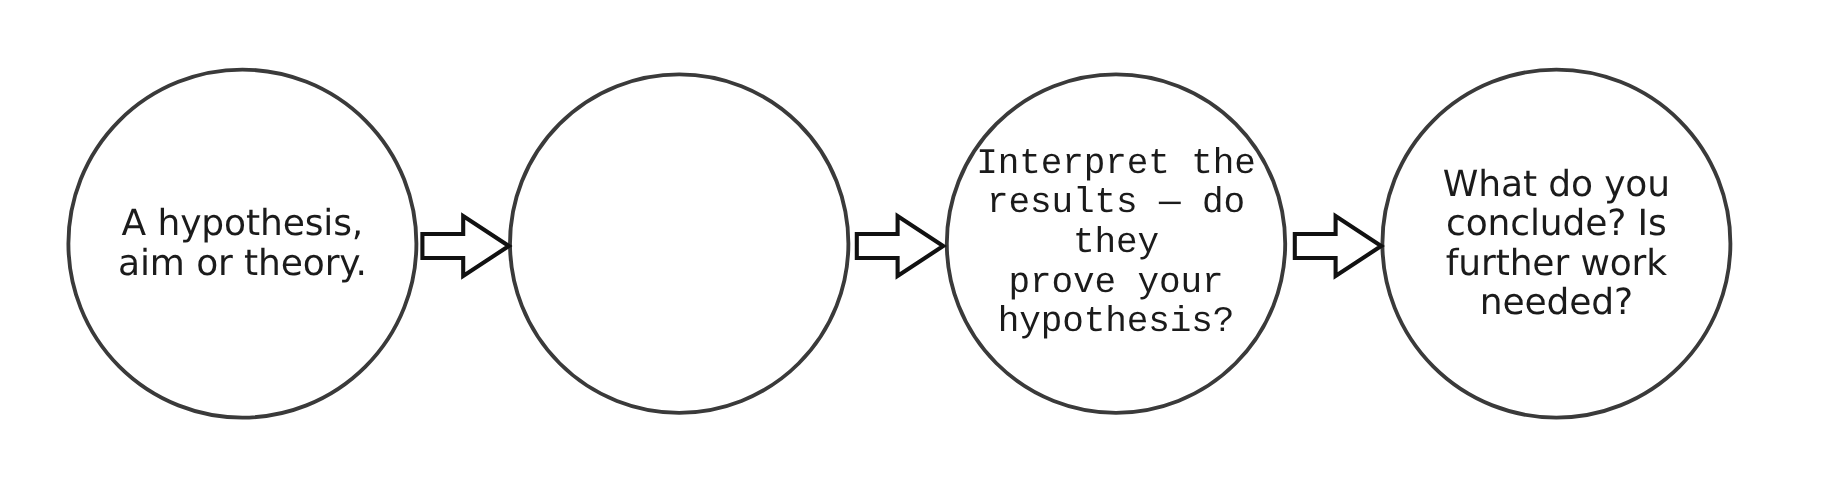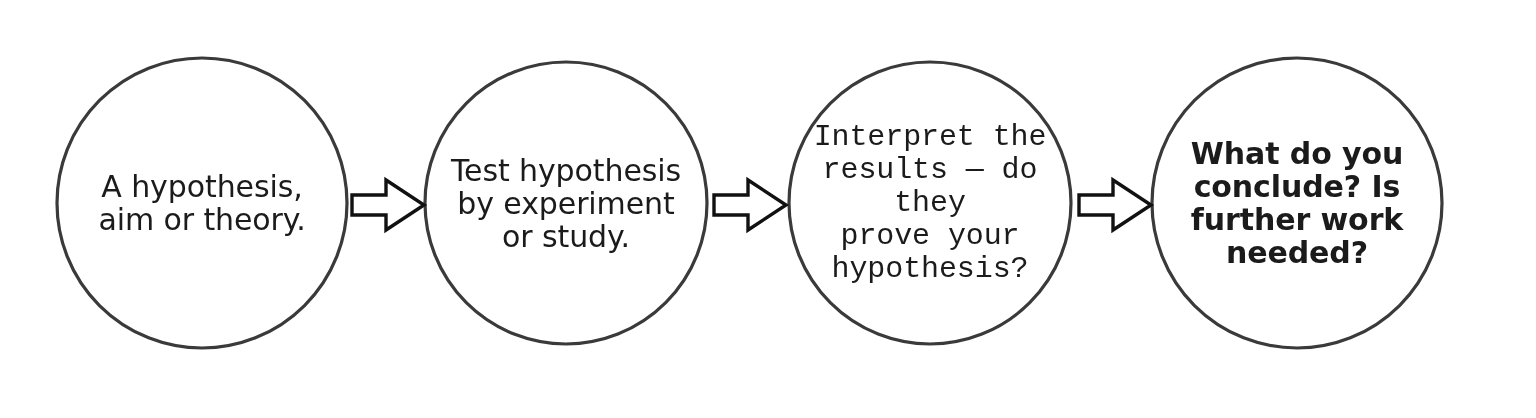--- a/index.html
+++ b/index.html
@@ -73,27 +73,24 @@
     </g>
     <g>
       <path class="arrow-shape" d="M 1079 195 L 1113 195 L 1113 180 L 1151 205 L 1113 230 L 1113 215 L 1079 215 Z"></path>
     </g>
 
   </svg>
 
   <div class="node-label" style="left:67px; top:103px; width:270px; height:200px;">A hypothesis,
 aim or theory.</div>
 
-  <div class="node-label" style="left:431px; top:103px; width:270px; height:200px;">Test hypothesis
-by experiment
-or study.</div>
 
   <div class="node-label" style="left:793px; top:103px; width:274px; height:200px;font-family:Liberation Mono, monospace;">Interpret the
 results — do they
 prove your
 hypothesis?</div>
 
-  <div class="node-label" style="left:1162px; top:103px; width:270px; height:200px;font-weight:bold;">What do you
+  <div class="node-label" style="left:1162px; top:103px; width:270px; height:200px;">What do you
 conclude? Is
 further work
 needed?</div>
 
 </div>
 
 </body></html>

